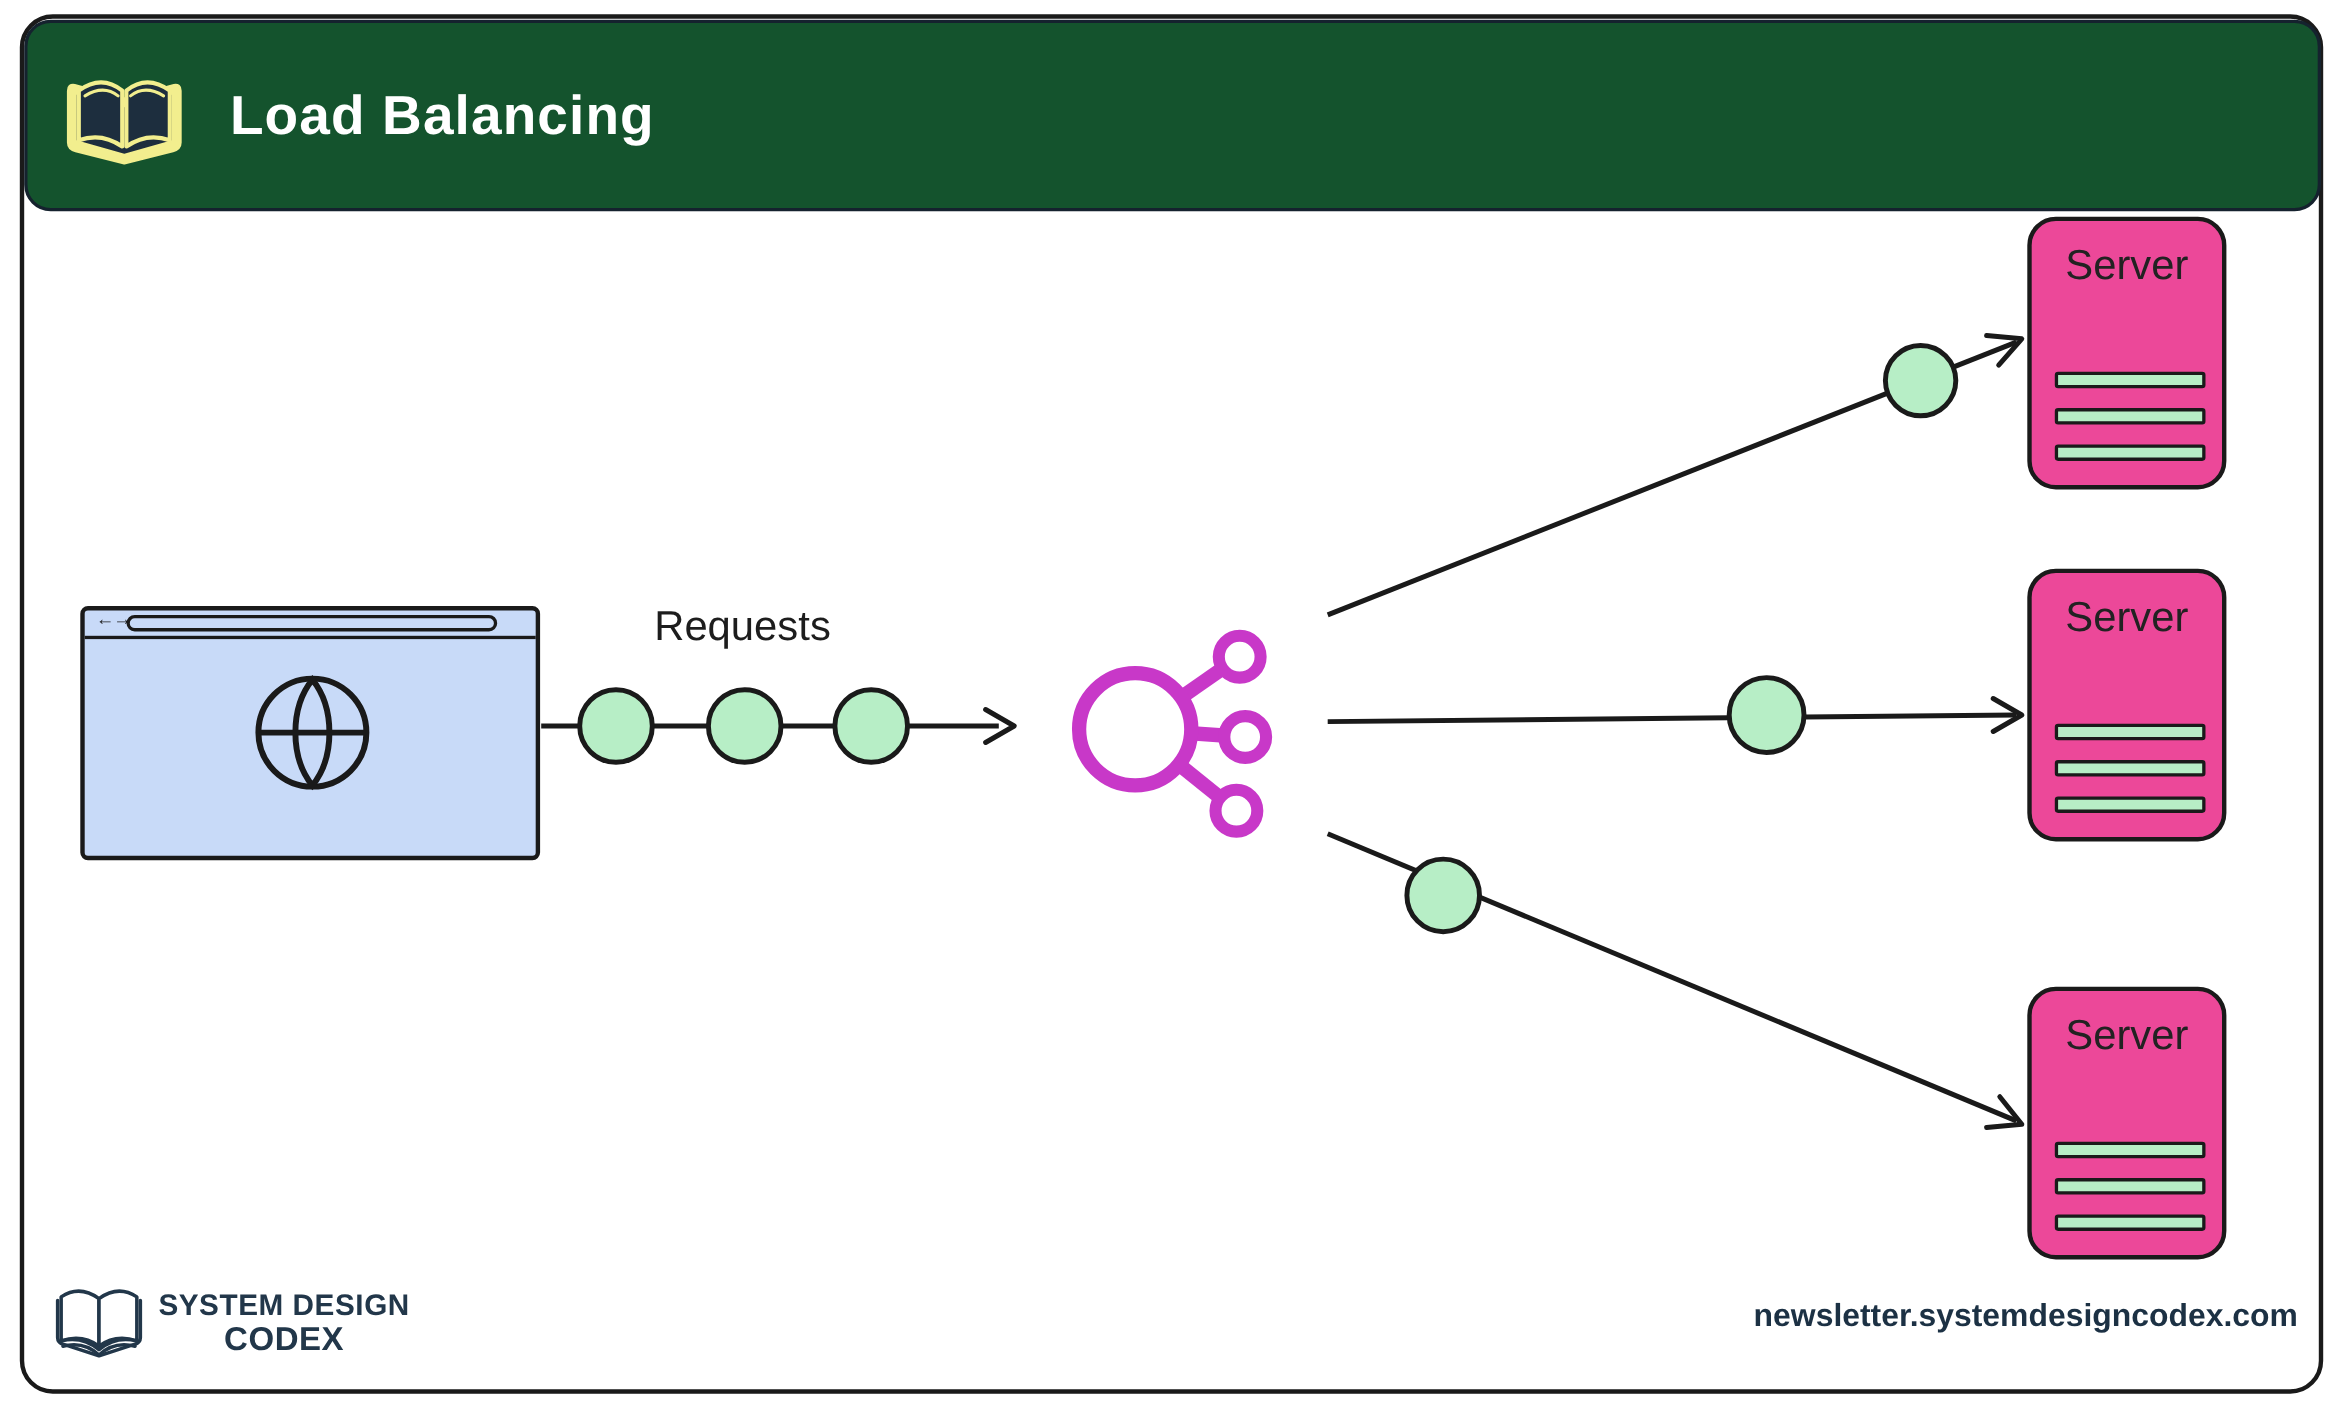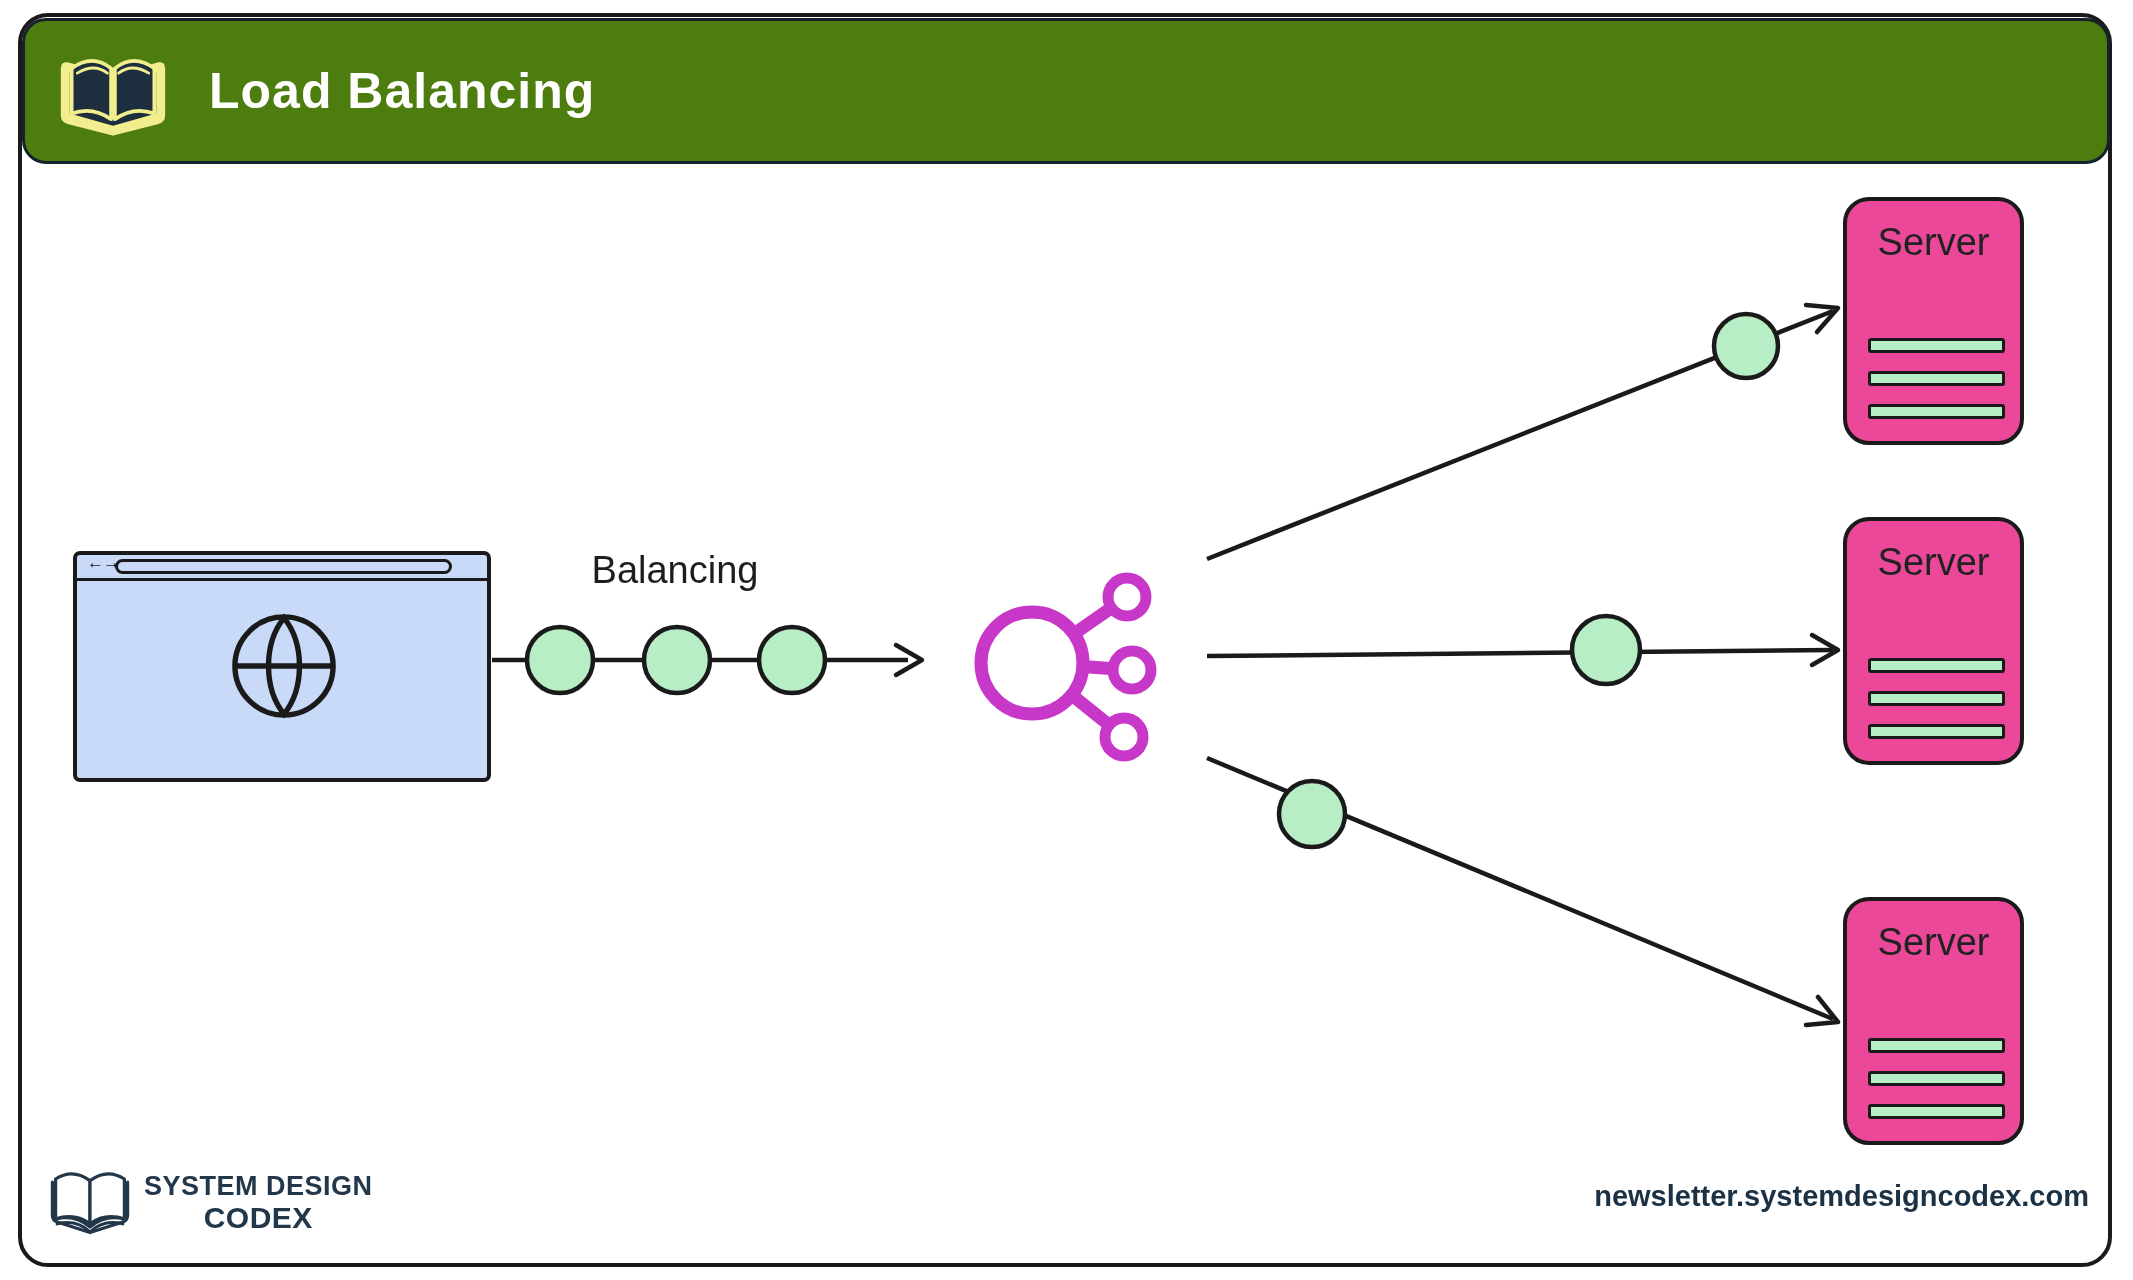--- a/index.html
+++ b/index.html
@@ -3,22 +3,22 @@
 <meta charset="utf-8">
 <style>
   html,body{margin:0;padding:0;background:#ffffff;}
   body{width:2133px;height:1280px;position:relative;overflow:hidden;
        font-family:"Liberation Sans", sans-serif;color:#1a1a1a;}
   #app{position:absolute;inset:0;}
 
   .frame{position:absolute;left:18px;top:13px;width:2094px;height:1254px;
          border:4px solid #1a1a1a;border-radius:30px;background:#ffffff;box-sizing:border-box;}
 
-  .header{position:absolute;left:22px;top:18px;width:2088px;height:146px;
-          background:#4d7c0f;border:3px solid #15222e;border-radius:24px;box-sizing:border-box;
+  .header{position:absolute;left:22px;top:18px;width:2088px;height:174px;
+          background:#14532d;border:3px solid #15222e;border-radius:24px;box-sizing:border-box;
           display:flex;align-items:center;padding-left:30px;}
   .header .book{width:116px;height:94px;flex:0 0 auto;}
   .header .title{color:#ffffff;font-size:50px;font-weight:600;letter-spacing:1px;margin-left:38px;}
 
   .overlay{position:absolute;left:0;top:0;width:2133px;height:1280px;pointer-events:none;}
 
   .client{position:absolute;left:73px;top:551px;width:418px;height:231px;
           background:#c8daf8;border:4px solid #1a1a1a;border-radius:7px;box-sizing:border-box;}
   .client .toolbar{position:absolute;left:0;top:0;right:0;height:23px;border-bottom:3px solid #1a1a1a;}
   .client .nav{position:absolute;left:10px;top:-2px;font-size:17px;font-weight:bold;letter-spacing:-1px;color:#1a1a1a;}
@@ -114,21 +114,21 @@
     </div>
     <svg class="globe" viewBox="0 0 110 110">
       <g fill="none" stroke="#1a1a1a" stroke-width="5.5">
         <circle cx="55" cy="55" r="50"></circle>
         <path d="M55,6 C76,32 76,78 55,104 C34,78 34,32 55,6 Z"></path>
         <line x1="6" y1="55" x2="104" y2="55"></line>
       </g>
     </svg>
   </div>
 
-  <div class="node-label requests-label">Balancing</div>
+  <div class="node-label requests-label">Requests</div>
 
   <div class="server s1">
     <div class="srv-label">Server</div>
     <div class="bar b1"></div>
     <div class="bar b2"></div>
     <div class="bar b3"></div>
   </div>
   <div class="server s2">
     <div class="srv-label">Server</div>
     <div class="bar b1"></div>

